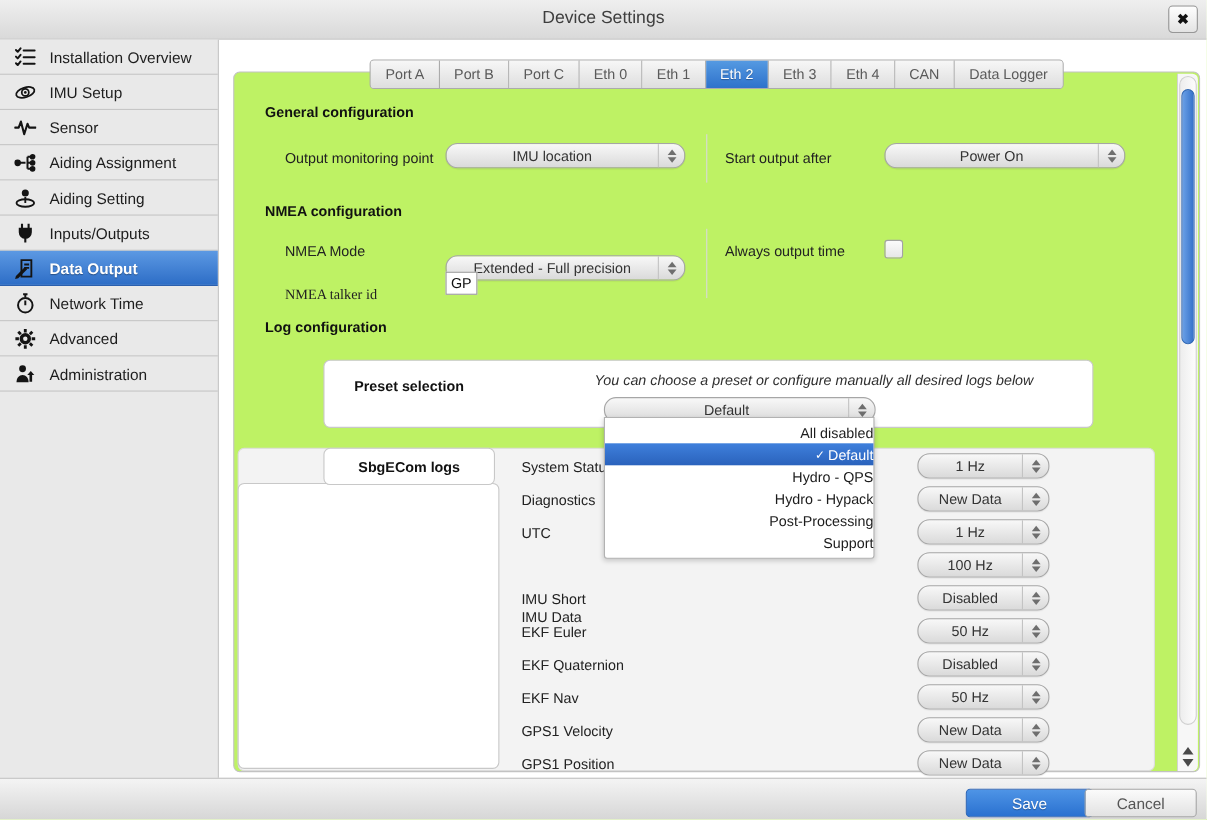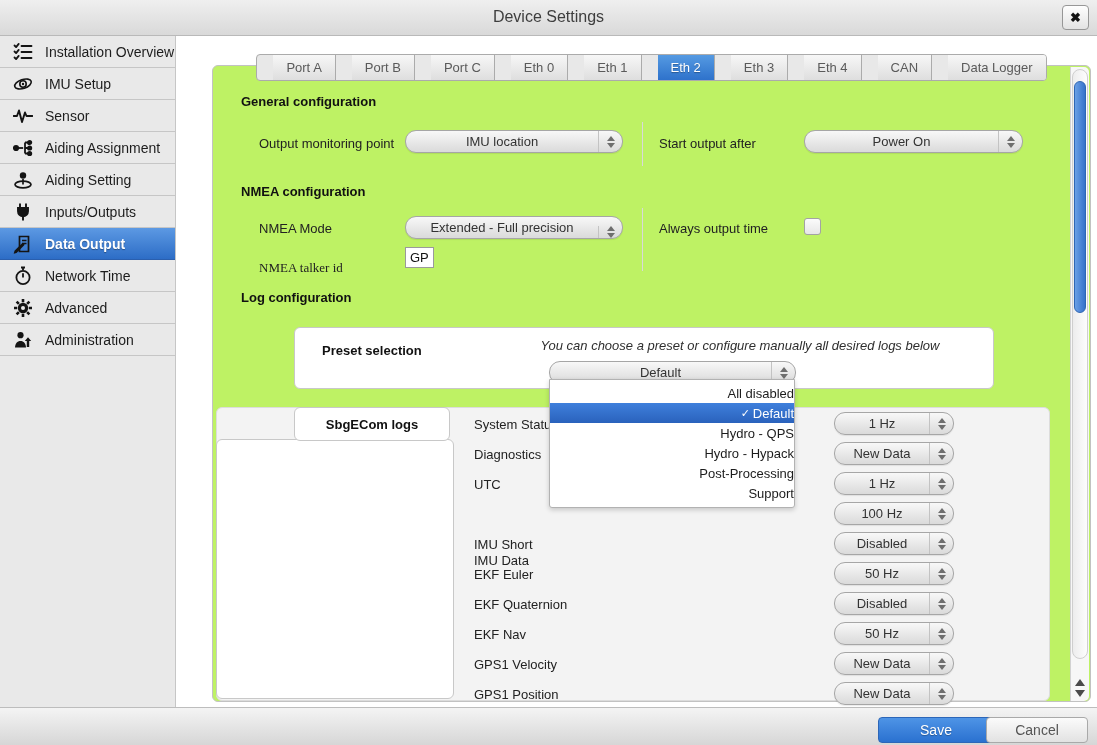--- a/index.html
+++ b/index.html
@@ -10,40 +10,40 @@
   
   .titlebar { position:absolute; left:0; top:0; width:1097px; height:36px;
     background:linear-gradient(#efefef,#d9d9d9); border-bottom:1px solid #b9b9b9; }
   .titlebar .title { position:absolute; left:0; right:0; top:8px; text-align:center;
     font-size:16px; color:#3e3e3e; }
   .close-btn { position:absolute; right:8px; top:5px; width:27px; height:25px;
     background:linear-gradient(#fefefe,#e3e3e3); border:1px solid #979797; border-radius:4px;
     text-align:center; line-height:23px; font-size:13px; font-weight:bold; color:#111; cursor:pointer; }
 
   
-  .sidebar { position:absolute; left:0; top:36px; width:176px; height:671px;
+  .sidebar { position:absolute; left:0; top:36px; width:199px; height:671px;
     background:#e9e9e9; border-right:1px solid #c6c6c6; }
   .side-item { height:32px; display:flex; align-items:center; gap:11px; padding-left:12px;
     border-bottom:1px solid #c6c6c6; font-size:14px; color:#1d1d1d; cursor:pointer; }
   .side-item.selected { background:linear-gradient(#5c99e3,#2d6dc6); color:#fff; font-weight:bold;
     text-shadow:0 1px 1px rgba(0,0,0,.35); border-bottom-color:#2a5fae; }
   .side-icon { width:22px; height:22px; display:inline-flex; align-items:center; justify-content:center; color:#141414; }
   .side-icon svg { width:20px; height:20px; }
 
   
   .panel { position:absolute; left:212px; top:65px; width:879px; height:637px;
     background:#bef264; border:1px solid #c2c2c2; border-radius:6px; }
 
   
   .tabs { position:absolute; left:212px; top:54px; width:879px; height:27px;
     display:flex; justify-content:center; z-index:20; }
   .tabs-inner { display:flex; border:1px solid #ababab; border-radius:4px; overflow:hidden;
     background:#e8e8e8; height:27px; }
   .tab { padding:0 13px; line-height:25px; font-size:13px; color:#5a5a5a;
-    background:linear-gradient(#f7f7f7,#dedede); border-right:1px solid #ababab; cursor:pointer; white-space:nowrap;margin-left:16px; }
+    background:linear-gradient(#f7f7f7,#dedede); border-right:1px solid #ababab; cursor:pointer; white-space:nowrap; }
   .tab:last-child { border-right:none; }
   .tab.active { background:linear-gradient(#559ae2,#2e72cb); color:#fff; text-shadow:0 1px 1px rgba(0,0,0,.3); }
 
   
   .heading { position:absolute; font-size:13px; font-weight:bold; color:#111; }
   .flabel { position:absolute; font-size:13px; color:#222; white-space:nowrap; }
   .vdivider { position:absolute; width:1px; background:#d9d9d9; }
 
   
   .select { position:absolute; height:23px; background:linear-gradient(#f8f8f8,#dadada);
@@ -266,21 +266,21 @@
     <div class="select" style="left:591px; top:64px; width:219px;">
         <span class="sel-text">Power On</span>
         <span class="sel-spin">
           <i class="tri-up"></i>
           <i class="tri-dn"></i>
         </span>
       </div>
 
     <div class="heading" style="left:28px; top:118px;">NMEA configuration</div>
     <div class="flabel" style="left:46px; top:155px;">NMEA Mode</div>
-    <div class="select" style="left:192px; top:150px; width:218px;align-items:flex-end;">
+    <div class="select" style="left:192px; top:166px; width:218px;">
         <span class="sel-text">Extended - Full precision</span>
         <span class="sel-spin">
           <i class="tri-up"></i>
           <i class="tri-dn"></i>
         </span>
       </div>
     <div class="vdivider" style="left:429px; top:142px; height:63px;"></div>
     <div class="flabel" style="left:446px; top:155px;">Always output time</div>
     <div class="checkbox" style="left:591px; top:152px;"></div>
     <div class="flabel" style="left:46px; top:194px;font-family:Liberation Serif, serif;">NMEA talker id</div>

